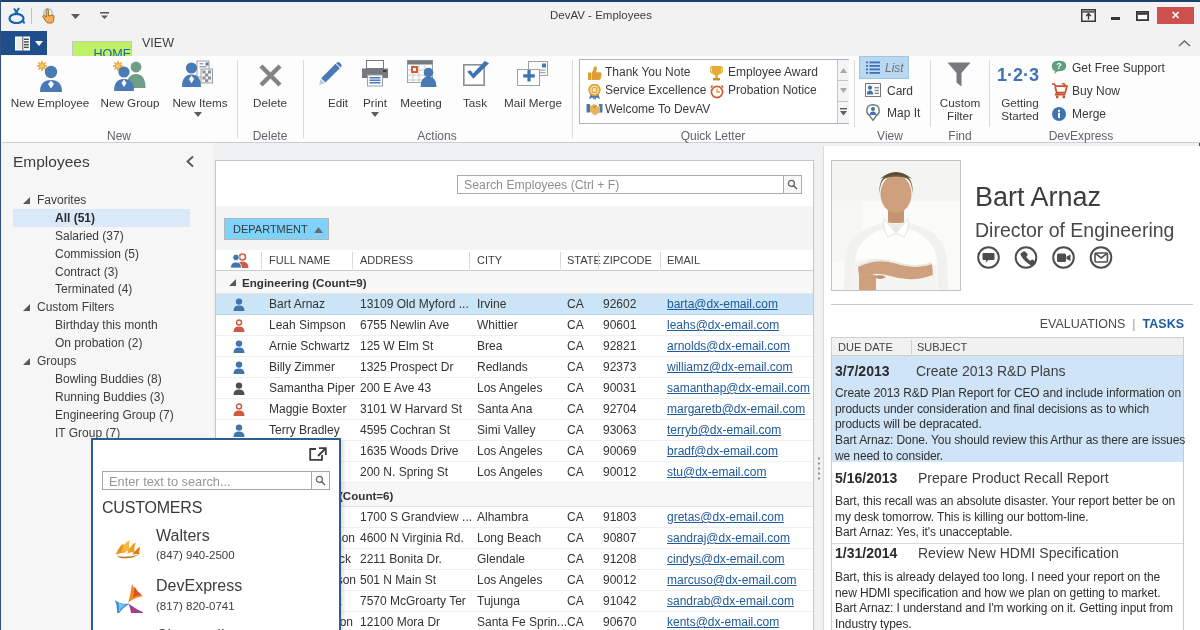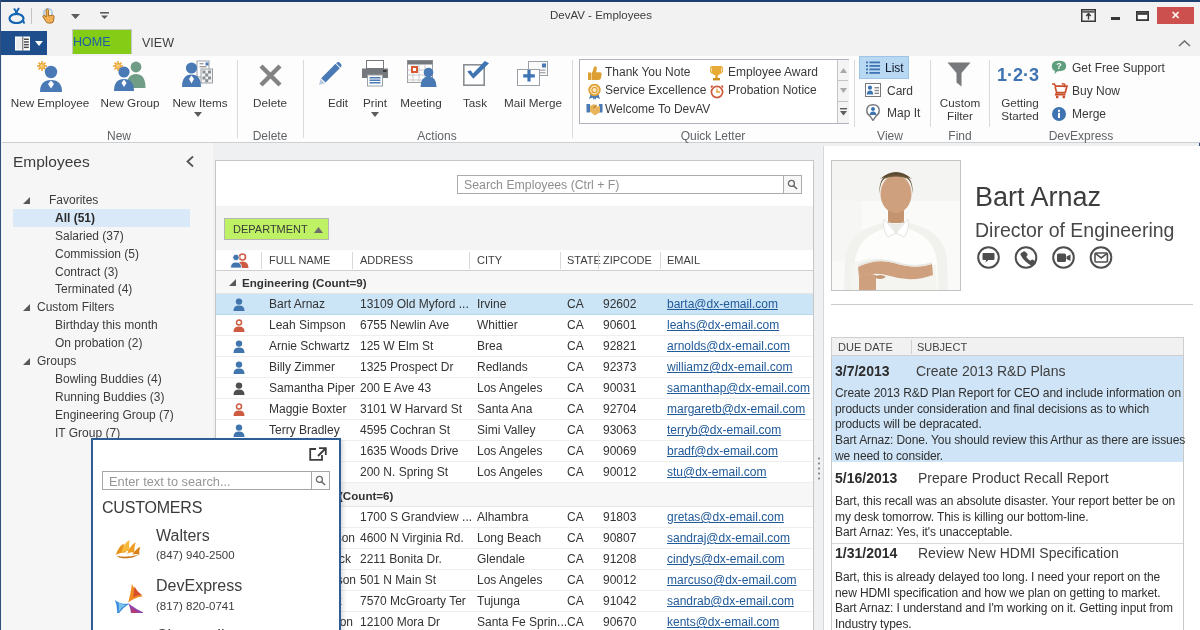--- a/index.html
+++ b/index.html
@@ -77,21 +77,21 @@
         <rect x="10" y="5.2" width="4.8" height="1.5" fill="#4a4a4a"></rect>
         <rect x="10" y="7.9" width="4.8" height="1.5" fill="#4a4a4a"></rect>
         <rect x="10" y="10.6" width="4.8" height="1.5" fill="#4a4a4a"></rect>
       </svg>
     </div>
 <div class="abs" style="left:34px;top:41px;">
       <svg width="8" height="5" viewBox="0 0 8 5">
         <polygon points="0,0 8,0 4,5" fill="#fff"></polygon>
       </svg>
     </div>
-<div class="abs" id="tab-home" style="left:71px;top:29px;width:60px;height:25px;background:#84cc16;border:1px solid #c6c6c6;border-bottom:none;box-sizing:border-box;text-align:left;line-height:24px;font-size:12.5px;color:#1e5ea8;">HOME</div>
+<div class="abs" id="tab-home" style="left:71px;top:41px;width:60px;height:25px;background:#bef264;border:1px solid #c6c6c6;border-bottom:none;box-sizing:border-box;text-align:right;line-height:24px;font-size:12.5px;color:#1e5ea8;">HOME</div>
 <div class="abs" id="tab-view" style="left:131px;top:31px;width:52px;height:25px;text-align:center;line-height:24px;font-size:12.5px;color:#3f3f3f;">VIEW</div>
 <div class="abs" style="left:1177px;top:40px;">
       <svg width="13" height="7" viewBox="0 0 13 7">
         <path d="M1 6 L6.5 1 L12 6" stroke="#6f6f6f" stroke-width="1.6" fill="none"></path>
       </svg>
     </div>
 
 <div class="abs" id="ribbon" style="left:1px;top:56px;width:1198px;height:86px;background:#fdfdfd;border-bottom:1px solid #cdd0d3;box-sizing:content-box;"></div>
 
 <div class="abs" style="left:236px;top:60px;width:1px;height:78px;background:#dadada;"></div>
@@ -307,21 +307,21 @@
           <rect x="3.4" y="0.5" width="10.6" height="1.8"></rect>
           <rect x="0" y="4" width="2" height="1.8"></rect>
           <rect x="3.4" y="4" width="10.6" height="1.8"></rect>
           <rect x="0" y="7.5" width="2" height="1.8"></rect>
           <rect x="3.4" y="7.5" width="10.6" height="1.8"></rect>
           <rect x="0" y="11" width="2" height="1.8"></rect>
           <rect x="3.4" y="11" width="10.6" height="1.8"></rect>
         </g>
       </svg>
     </div>
-<div class="abs" style="left:884px;top:61px;font-size:12px;color:#0f172a;">List</div>
+<div class="abs" style="left:884px;top:61px;font-size:12px;color:#737373;font-style:italic;">List</div>
 <div class="abs" style="left:864px;top:83px;">
       <svg width="16" height="14" viewBox="0 0 16 14">
         <rect x="0.5" y="0.5" width="15" height="13" fill="#fff" stroke="#75797e"></rect>
         <circle cx="5" cy="4.7" r="2.1" fill="#3f74b2"></circle>
         <path d="M1.8 11.5 Q1.8 7.5 5 7.5 Q8.2 7.5 8.2 11.5 Z" fill="#3f74b2"></path>
         <rect x="9.5" y="4" width="4.5" height="1.4" fill="#8a8a8a"></rect>
         <rect x="9.5" y="6.8" width="4.5" height="1.4" fill="#8a8a8a"></rect>
         <rect x="9.5" y="9.6" width="4.5" height="1.4" fill="#8a8a8a"></rect>
       </svg>
     </div>
@@ -380,55 +380,55 @@
 <div class="abs" style="left:184px;top:155px;">
       <svg width="10" height="13" viewBox="0 0 10 13">
         <path d="M8 1.5 L2.5 6.5 L8 11.5" stroke="#555" stroke-width="1.8" fill="none"></path>
       </svg>
     </div>
 <div class="abs" style="left:12px;top:209px;width:177px;height:18px;background:#d9e9f8;"></div>
 <div id="tree" style="position:absolute;left:0;top:0;width:211px;height:487px;font-size:12px;color:#3c3c3c;">
 <svg class="abs" style="left:21px;top:196px;" width="9" height="9" viewBox="0 0 9 9">
         <polygon points="8,1 8,8 1,8" fill="#595959"></polygon>
       </svg>
-<div class="abs" style="left:48px;top:192px;line-height:17px;text-align:right;">Favorites</div>
+<div class="abs" style="left:36px;top:192px;line-height:17px;text-align:right;">Favorites</div>
 <div class="abs" style="left:54px;top:210px;line-height:17px;font-weight:bold;color:#2b2b2b;">All (51)</div>
 <div class="abs" style="left:54px;top:228px;line-height:17px;">Salaried (37)</div>
 <div class="abs" style="left:54px;top:246px;line-height:17px;">Commission (5)</div>
 <div class="abs" style="left:54px;top:264px;line-height:17px;">Contract (3)</div>
 <div class="abs" style="left:54px;top:281px;line-height:17px;">Terminated (4)</div>
 <svg class="abs" style="left:21px;top:303px;" width="9" height="9" viewBox="0 0 9 9">
         <polygon points="8,1 8,8 1,8" fill="#595959"></polygon>
       </svg>
 <div class="abs" style="left:36px;top:299px;line-height:17px;">Custom Filters</div>
 <div class="abs" style="left:54px;top:317px;line-height:17px;">Birthday this month</div>
 <div class="abs" style="left:54px;top:335px;line-height:17px;">On probation (2)</div>
 <svg class="abs" style="left:21px;top:357px;" width="9" height="9" viewBox="0 0 9 9">
         <polygon points="8,1 8,8 1,8" fill="#595959"></polygon>
       </svg>
 <div class="abs" style="left:36px;top:353px;line-height:17px;">Groups</div>
-<div class="abs" style="left:54px;top:371px;line-height:17px;">Bowling Buddies (4)</div>
+<div class="abs" style="left:54px;top:371px;line-height:17px;">Bowling Buddies (8)</div>
 <div class="abs" style="left:54px;top:389px;line-height:17px;">Running Buddies (3)</div>
 <div class="abs" style="left:54px;top:407px;line-height:17px;">Engineering Group (7)</div>
 <div class="abs" style="left:54px;top:425px;line-height:17px;">IT Group (7)</div>
 </div>
 
 <div class="abs" id="grid" style="left:214px;top:160px;width:599px;height:470px;background:#fff;border:1px solid #c6c6c6;border-bottom:none;box-sizing:border-box;font-size:12px;color:#333;">
   <div class="abs" style="left:0;top:0;width:597px;height:45px;background:#fff;border-bottom:1px solid #dcdcdc;"></div>
   <div class="abs" style="left:241px;top:14px;width:345px;height:19px;border:1px solid #ababab;box-sizing:border-box;background:#fff;">
     <div style="position:absolute;left:6px;top:2px;font-size:12.3px;color:#8e8e8e;">Search Employees (Ctrl + F)</div>
     <div style="position:absolute;right:0;top:0;width:17px;height:17px;border-left:1px solid #ababab;background:#f7f7f7;">
           <svg style="position:absolute;left:3px;top:3px;" width="11" height="11" viewBox="0 0 11 11">
             <circle cx="4.4" cy="4.4" r="3" fill="none" stroke="#666" stroke-width="1.3"></circle>
             <line x1="6.7" y1="6.7" x2="10" y2="10" stroke="#666" stroke-width="1.5"></line>
           </svg>
         </div>
   </div>
   <div class="abs" style="left:0;top:45px;width:597px;height:44px;background:#f4f4f5;border-bottom:1px solid #d6d6d6;"></div>
-  <div class="abs" style="left:8px;top:57px;width:105px;height:22px;background:#bef264;border:1px solid #b5b5b5;box-sizing:border-box;text-align:center;">
+  <div class="abs" style="left:8px;top:57px;width:105px;height:22px;background:#7dd3fc;border:1px solid #b5b5b5;box-sizing:border-box;text-align:center;">
     <div style="position:absolute;left:8px;top:4px;font-size:11px;color:#3a3a3a;">DEPARTMENT</div>
     <svg style="position:absolute;left:89px;top:8px;" width="9" height="6" viewBox="0 0 9 6">
           <polygon points="0,6 9,6 4.5,0" fill="#6d6d6d"></polygon>
         </svg>
   </div>
 
   <div class="abs" style="left:0;top:89px;width:597px;height:21px;background:#fff;border-bottom:1px solid #cfcfcf;box-sizing:border-box;">
     <svg style="position:absolute;left:14px;top:3px;" width="19" height="15" viewBox="0 0 19 15">
           <circle cx="12.5" cy="4" r="3" fill="none" stroke="#cd5b41" stroke-width="1.6"></circle>
           <path d="M6.5 15 Q6.5 8.5 12.5 8.5 Q18.5 8.5 18.5 15 Z" fill="#cd5b41"></path>
@@ -655,20 +655,21 @@
             <path d="M89.5 10.5 L93.5 8.5 V15 L89.5 13 Z"></path>
           </g>
           <g>
             <rect x="118" y="7" width="12.4" height="9" rx="1" fill="none" stroke="#4e4e4e" stroke-width="1.6"></rect>
             <path d="M118.6 7.6 L124.2 12 L129.8 7.6" fill="none" stroke="#4e4e4e" stroke-width="1.6"></path>
           </g>
         </g>
 </svg>
     </div>
 <div class="abs" style="left:830px;top:304px;width:362px;height:1px;background:#cbcbcb;"></div>
+<div class="abs" style="left:830px;top:317px;width:353px;text-align:right;font-size:12.5px;color:#4a4a4a;">EVALUATIONS&nbsp; <span style="color:#9a9a9a;">|</span>&nbsp; <b style="color:#1d5c9e;">TASKS</b></div>
 <div id="tasks">
 <div class="abs" style="left:830px;top:337px;width:353px;height:293px;border-left:1px solid #c9c9c9;border-right:1px solid #c9c9c9;box-sizing:border-box;"></div>
 <div class="abs" style="left:830px;top:337px;width:353px;height:19px;background:#f1f1f1;border:1px solid #cfcfcf;box-sizing:border-box;">
   <span style="position:absolute;left:6px;top:3px;font-size:11px;color:#444;">DUE DATE</span>
   <span style="position:absolute;left:85px;top:3px;font-size:11px;color:#444;">SUBJECT</span>
   <i style="position:absolute;left:79px;top:2px;width:1px;height:14px;background:#cfcfcf;"></i>
 </div>
 <div class="abs" style="left:831px;top:356px;width:351px;height:106px;background:#cfe4f6;">
   <span style="position:absolute;left:3px;top:7px;font-size:14px;font-weight:bold;color:#2b2b2b;">3/7/2013</span>
   <span style="position:absolute;left:84px;top:7px;font-size:14px;color:#3f3f3f;">Create 2013 R&amp;D Plans</span>

